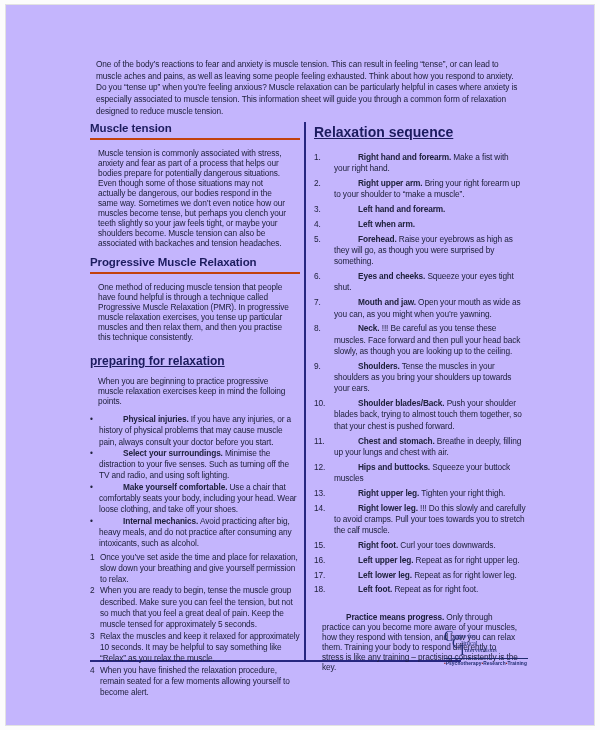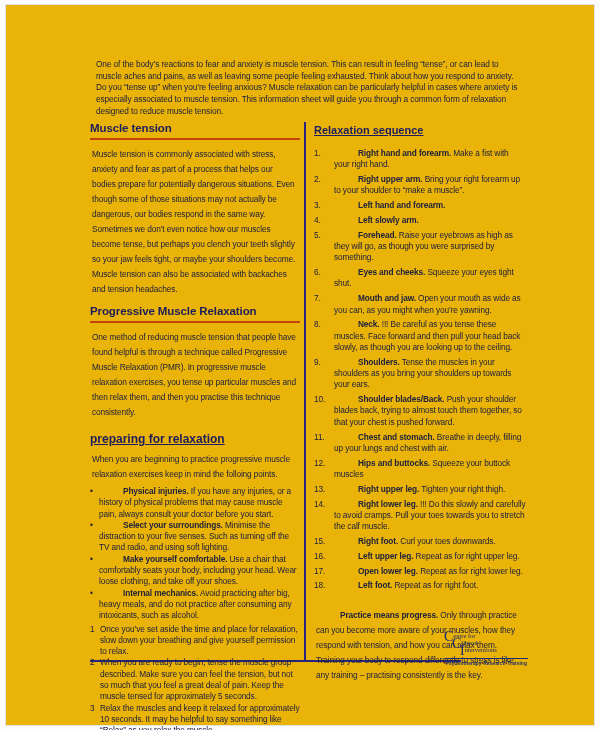--- a/index.html
+++ b/index.html
@@ -5,21 +5,21 @@
   * { box-sizing: border-box; }
   html, body { margin: 0; padding: 0; }
   body {
     width: 600px; height: 730px; position: relative;
     background: #fcfcfc;
     font-family: "Liberation Sans", sans-serif;
     color: #20223e;
   }
   .sheet {
     position: absolute; left: 5px; top: 4px; width: 590px; height: 722px;
-    background: #eab308; border: 1px solid #e2e2e2;
+    background: #c4b5fd; border: 1px solid #e2e2e2;
   }
   
   .intro {
     position: absolute; left: 90px; top: 46px; width: 428px;
     font-size: 8.3px; line-height: 11.6px; letter-spacing: -0.1px;
   }
   
   .col-left  { position: absolute; left: 84px;  top: 117px; width: 210px; }
   .col-right { position: absolute; left: 308px; top: 117px; width: 212px; }
   .divider {
@@ -35,25 +35,25 @@
     font-size: 11.5px; font-weight: bold; color: #1c1c5e;
     border-bottom: 2px solid #c2410c; padding-bottom: 4px;
     margin: 0 0 7px 0; letter-spacing: -0.1px;
   }
   .h-main.second { margin-top: 8px; }
   .h-sub {
     font-size: 12px; font-weight: bold; color: #1c1c5e;
     text-decoration: underline; margin: 12px 0 6px 0;
   }
   .h-seq {
-    font-size: 11px; font-weight: bold; color: #1c1c5e;
+    font-size: 14px; font-weight: bold; color: #1c1c5e;
     text-decoration: underline; margin: 2px 0 12px 0;
   }
   
-  .body-text { font-size: 8.3px; line-height: 15px; letter-spacing: -0.12px; margin: 2px; }
+  .body-text { font-size: 8.3px; line-height: 10px; letter-spacing: -0.12px; margin: 8px; }
   .lead { font-weight: bold; padding-left: 24px; }
   
   .bullet-list { margin-top: 4px; }
   .bullet-item { display: flex; font-size: 8.3px; line-height: 11.3px; letter-spacing: -0.12px; }
   .bullet-dot { width: 9px; flex: none; }
   .bullet-text { flex: 1; }
   
   .step-list { margin-top: 2px; }
   .step-item { display: flex; font-size: 8.3px; line-height: 11.3px; letter-spacing: -0.12px; }
   .step-num { width: 10px; flex: none; }
@@ -150,21 +150,21 @@
         <div class="seq-item">
           <span class="seq-num">2.</span>
           <span class="seq-text"><span class="lead">Right upper arm.</span><span>  Bring your right forearm up to your shoulder to “make a muscle”.</span></span>
         </div>
         <div class="seq-item">
           <span class="seq-num">3.</span>
           <span class="seq-text"><span class="lead">Left hand and forearm.</span><span></span></span>
         </div>
         <div class="seq-item">
           <span class="seq-num">4.</span>
-          <span class="seq-text"><span class="lead">Left slowly arm.</span><span></span></span>
+          <span class="seq-text"><span class="lead">Left when arm.</span><span></span></span>
         </div>
         <div class="seq-item">
           <span class="seq-num">5.</span>
           <span class="seq-text"><span class="lead">Forehead.</span><span> Raise your eyebrows as high as they will go, as though you were surprised by something.</span></span>
         </div>
         <div class="seq-item">
           <span class="seq-num">6.</span>
           <span class="seq-text"><span class="lead">Eyes and cheeks.</span><span> Squeeze your eyes tight shut.</span></span>
         </div>
         <div class="seq-item">
@@ -202,21 +202,21 @@
         <div class="seq-item">
           <span class="seq-num">15.</span>
           <span class="seq-text"><span class="lead">Right foot.</span><span> Curl your toes downwards.</span></span>
         </div>
         <div class="seq-item">
           <span class="seq-num">16.</span>
           <span class="seq-text"><span class="lead">Left upper leg.</span><span> Repeat as for right upper leg.</span></span>
         </div>
         <div class="seq-item">
           <span class="seq-num">17.</span>
-          <span class="seq-text"><span class="lead">Open lower leg.</span><span> Repeat as for right lower leg.</span></span>
+          <span class="seq-text"><span class="lead">Left lower leg.</span><span> Repeat as for right lower leg.</span></span>
         </div>
         <div class="seq-item">
           <span class="seq-num">18.</span>
           <span class="seq-text"><span class="lead">Left foot.</span><span> Repeat as for right foot.</span></span>
         </div>
       </div>
 
     <p class="body-text practice">
       <span class="lead">Practice means progress.</span><span>  Only through practice can you become more aware of your muscles, how they respond with tension, and how you can relax them. Training your body to respond differently to stress is like any training – practising consistently is the key.</span>
     </p>

